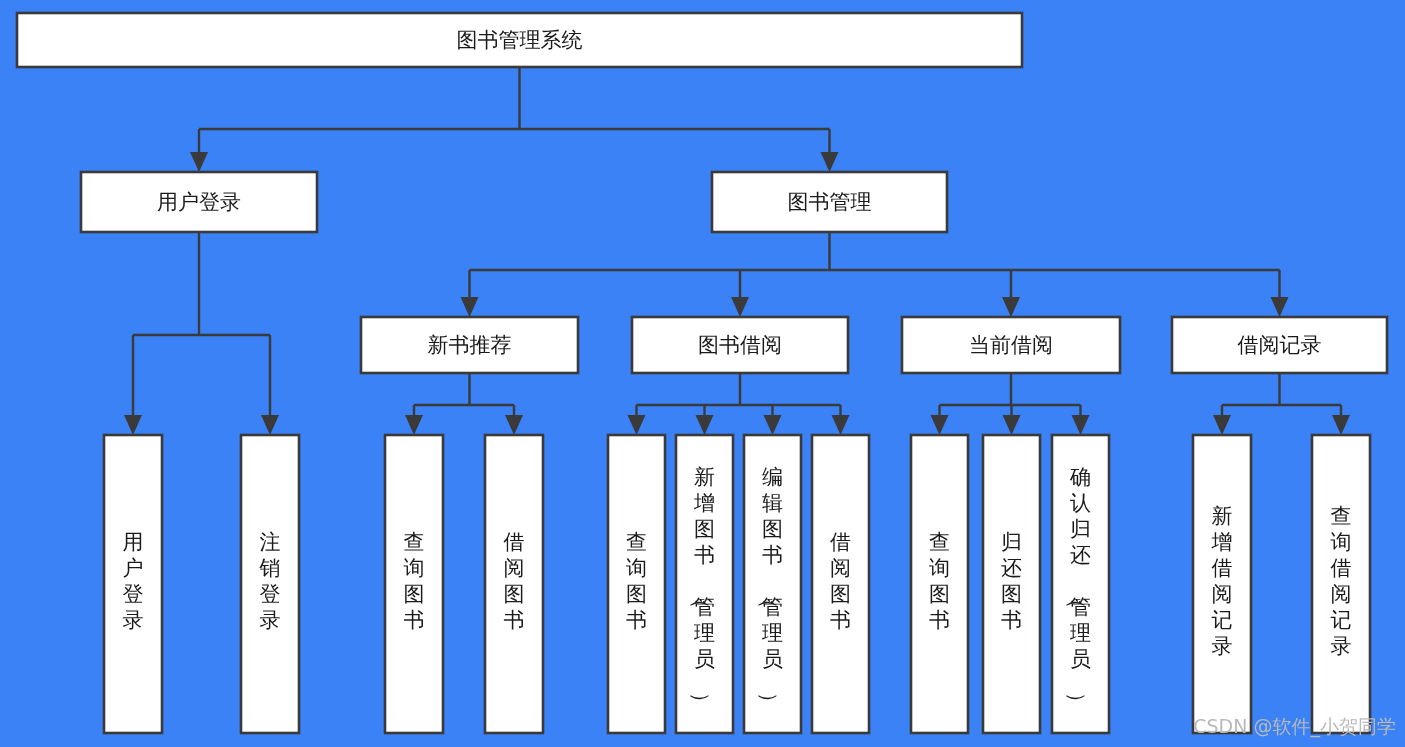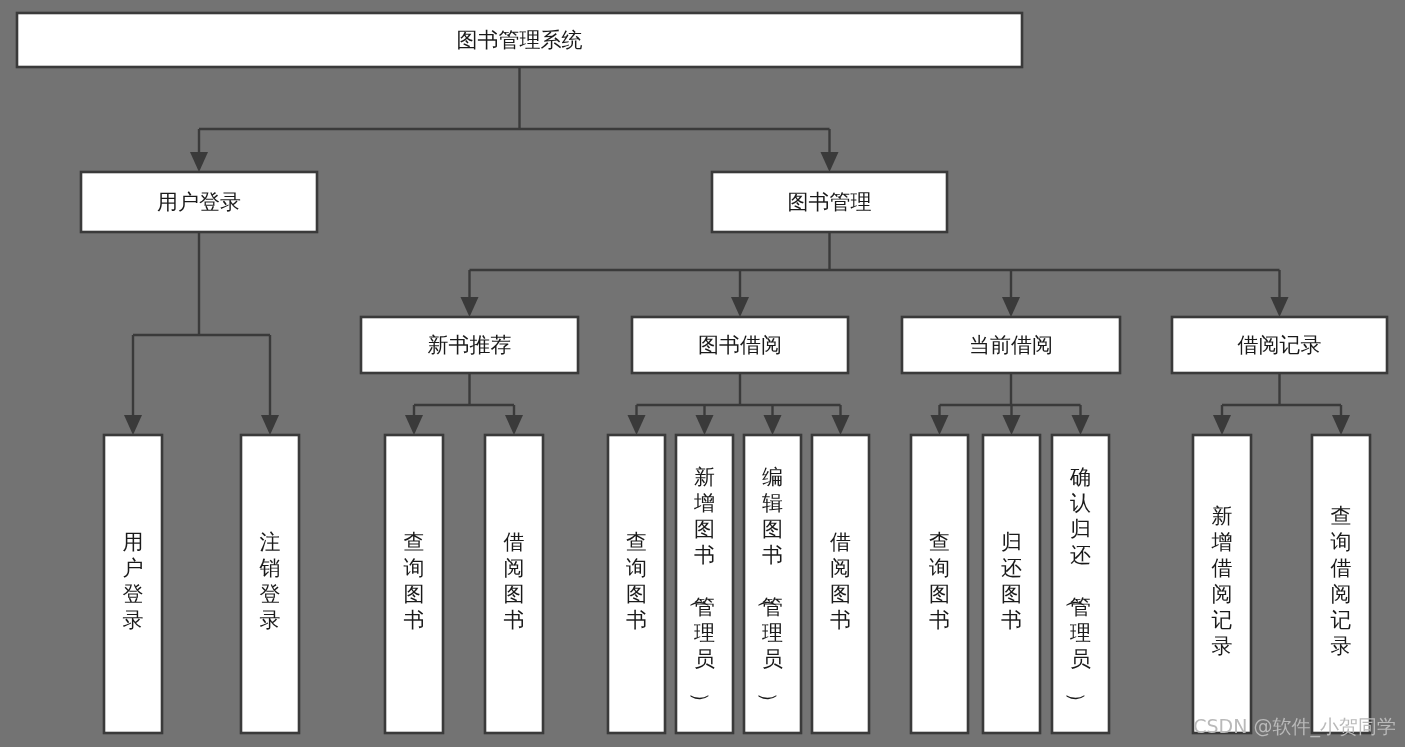--- a/index.html
+++ b/index.html
@@ -11,21 +11,21 @@
   body {
     width: 1405px;
     height: 747px;
     overflow: hidden;
     font-family: "DejaVu Sans", "Liberation Sans", sans-serif;
   }
   #diagram-root {
     position: relative;
     width: 1405px;
     height: 747px;
-    background: #737373;
+    background: #3b82f6;
   }
   svg.diagram-canvas {
     position: absolute;
     left: 0;
     top: 0;
     width: 1405px;
     height: 747px;
     display: block;
   }
   .node-box {

